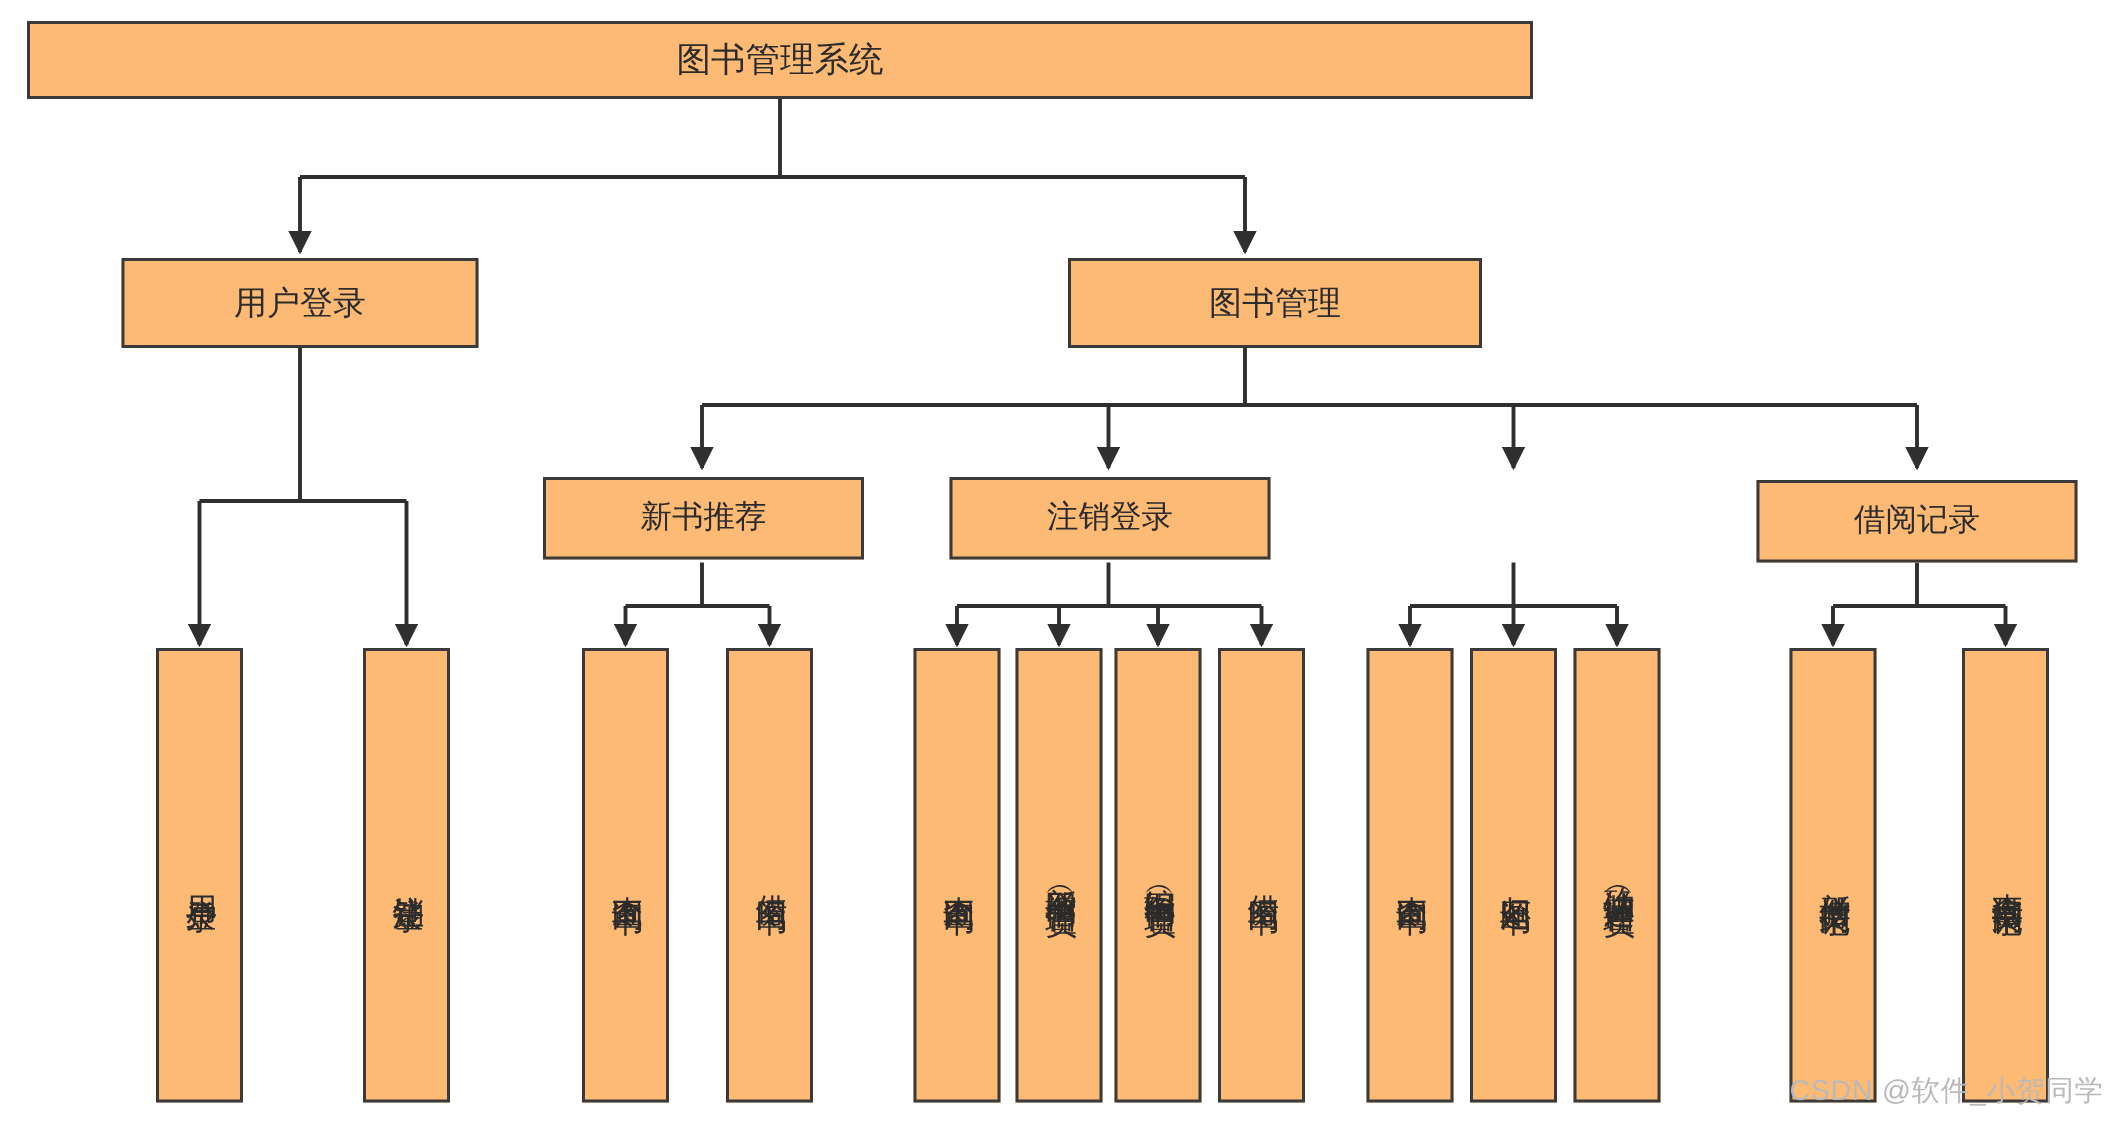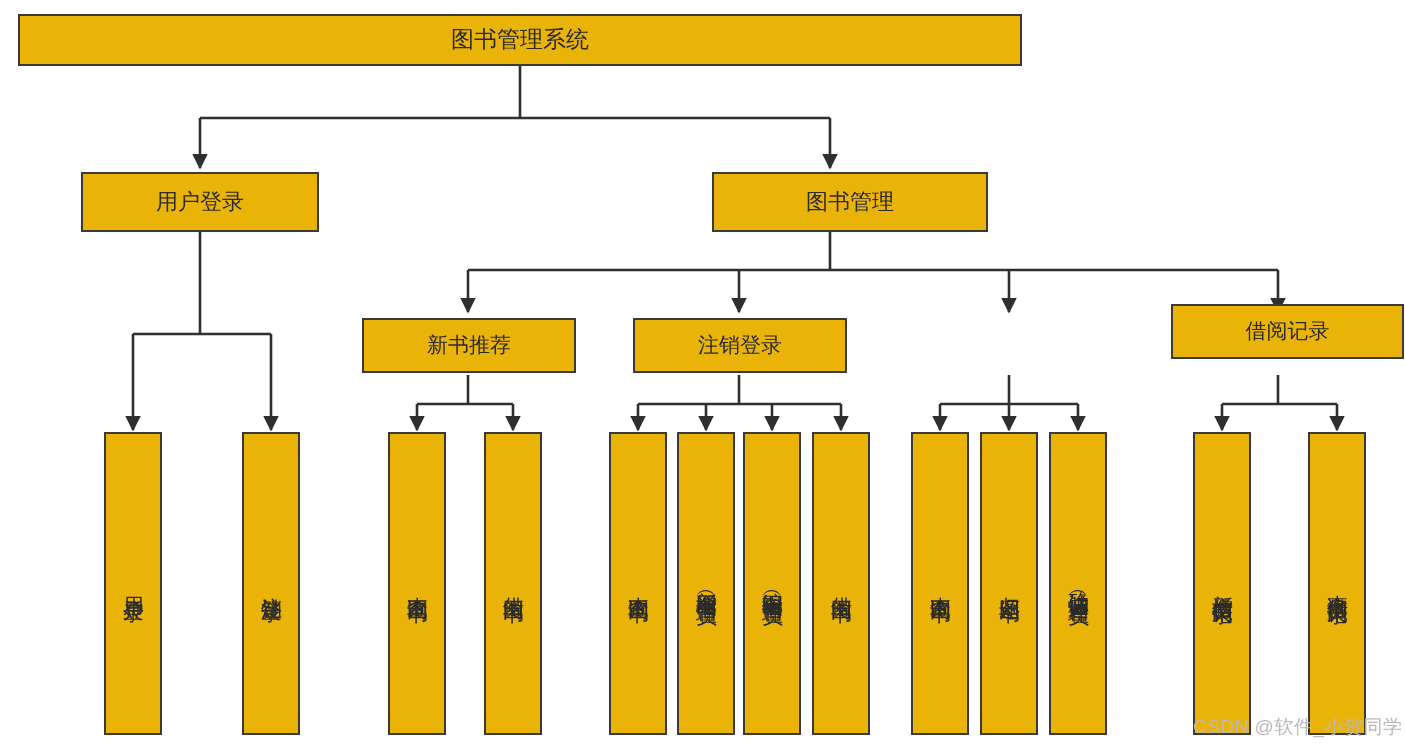--- a/index.html
+++ b/index.html
@@ -22,21 +22,21 @@
     position: absolute;
     left: 0;
     top: 0;
     width: 1405px;
     height: 747px;
     pointer-events: none;
   }
   .node {
     position: absolute;
     box-sizing: border-box;
-    background: #eab308;
+    background: #fdba74;
     border: 2px solid #3a3a3a;
     color: #2b2b2b;
     display: flex;
     align-items: center;
     justify-content: center;
     text-align: center;
     line-height: 1.18;
     z-index: 3;
   }
   .node.root {
@@ -141,21 +141,21 @@
 
   <div class="node lvl3" style="left:362px; top:318px; width:214px; height:55px;">
     <span>新书推荐</span>
   </div>
 
   <div class="node lvl3" style="left:633px; top:318px; width:214px; height:55px;">
     <span>注销登录</span>
   </div>
 
 
-  <div class="node lvl3" style="left:1171px; top:304px; width:233px; height:55px;">
+  <div class="node lvl3" style="left:1171px; top:320px; width:214px; height:55px;">
     <span>借阅记录</span>
   </div>
 
   <div class="node leaf" style="left:104px; top:432px; width:58px; height:303px;">
     <span class="vtext">用户登录</span>
   </div>
   <div class="node leaf" style="left:242px; top:432px; width:58px; height:303px;">
     <span class="vtext">注销登录</span>
   </div>
 

